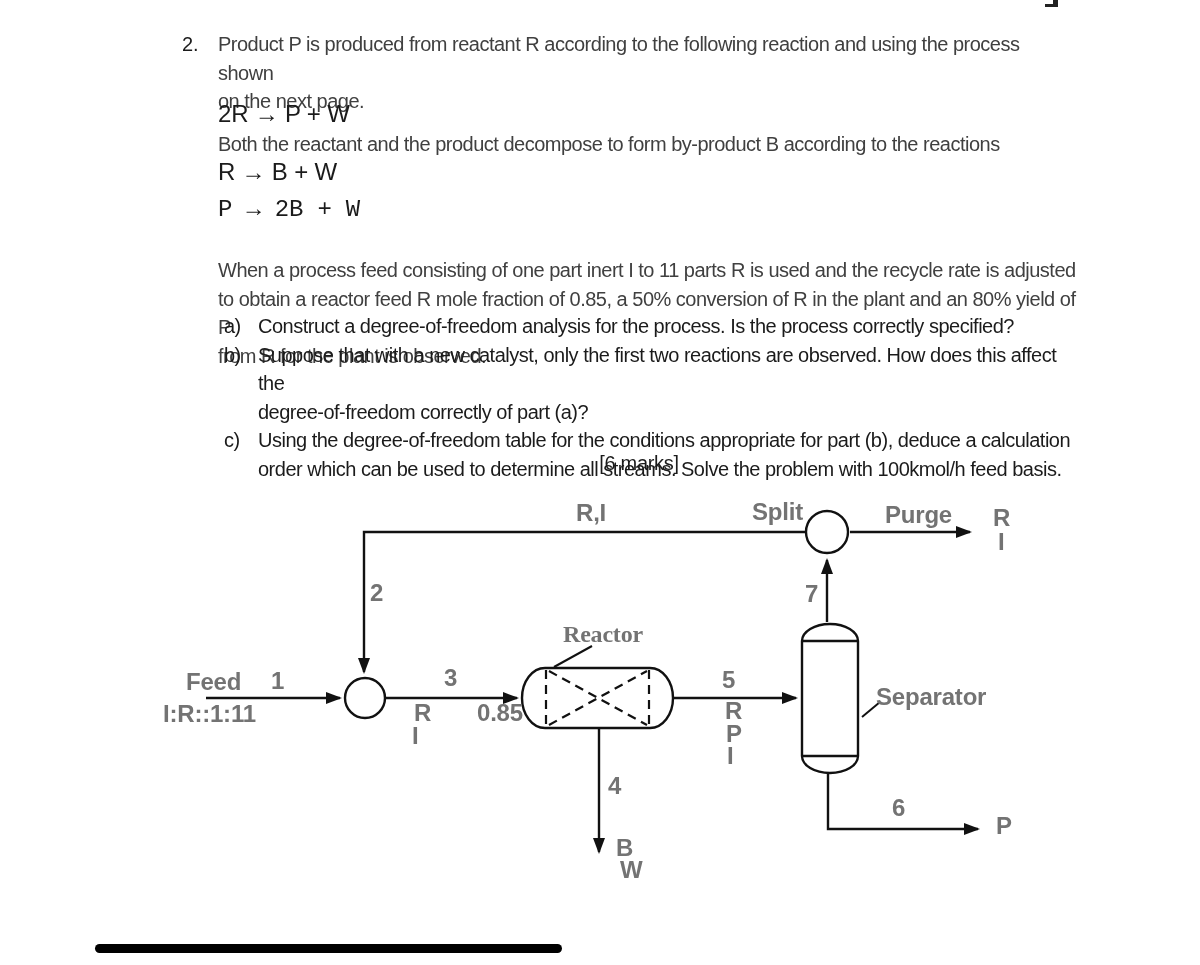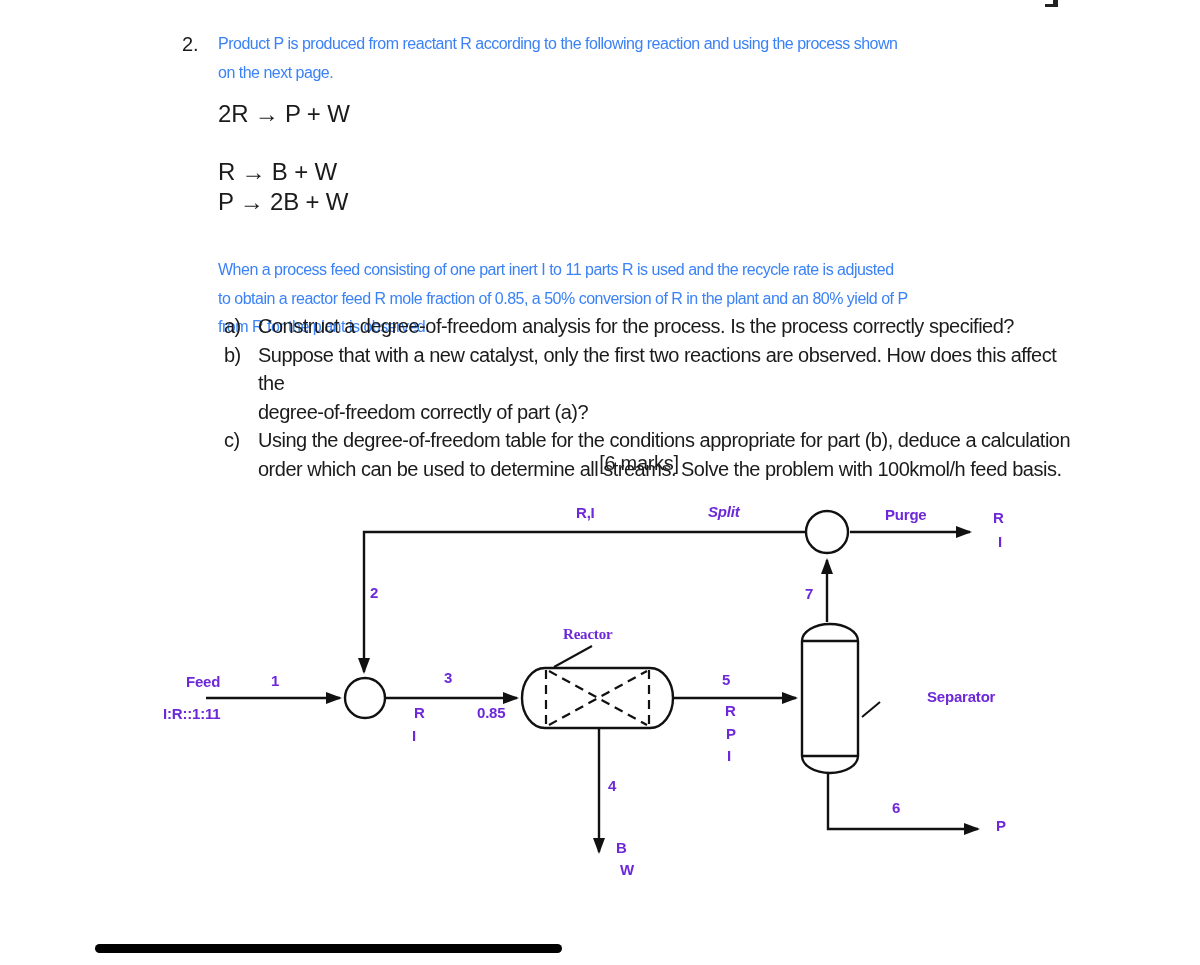--- a/index.html
+++ b/index.html
@@ -1,52 +1,53 @@
 <!DOCTYPE html>
 <html><head>
 <meta charset="utf-8">
 <style>
   html,body{margin:0;padding:0;background:#ffffff;}
   .page{
     position:relative;width:1200px;height:965px;background:#ffffff;overflow:hidden;
     font-family:"Liberation Sans", sans-serif;color:#1b1b1b;
   }
   
-  .ptext{position:absolute;font-size:16px;letter-spacing:-0.5px;line-height:28.5px;color:#3b82f6;}
+  .ptext{position:absolute;font-size:20px;letter-spacing:-0.5px;line-height:28.5px;color:#404040;}
   .qnum{position:absolute;left:182px;top:30px;font-size:20px;line-height:28.5px;}
   .para1{left:218px;top:30px;width:860px;}
   .eq{position:absolute;left:218px;top:0;width:800px;text-align:left;font-size:24px;letter-spacing:-0.2px;line-height:28.5px;}
   .eq1{top:100px;}
   .para2{left:218px;top:130px;width:870px;}
   .eq2{top:158px;}
-  .eq3{top:188px;}
+  .eq3{top:196px;font-family:Liberation Mono, monospace;}
   .para3{left:218px;top:232px;width:870px;margin-top:24px;}
   .qlist{position:absolute;left:224px;top:312px;width:850px;}
   .qitem{display:flex;}
   .qitem .marker{width:34px;flex:0 0 34px;font-size:20px;letter-spacing:-0.5px;line-height:28.5px;}
   .qitem .ilines{flex:1;font-size:20px;letter-spacing:-0.5px;line-height:28.5px;}
   .marks{position:absolute;top:452px;left:218px;width:842px;text-align:center;font-size:20px;letter-spacing:-0.3px;}
   
   svg.flow{position:absolute;left:0;top:0;}
-  .dlabel{position:absolute;font-size:15px;font-weight:700;letter-spacing:-0.2px;line-height:20px;color:#6d28d9;white-space:nowrap;}
+  .dlabel{position:absolute;font-size:24px;font-weight:700;letter-spacing:-0.2px;line-height:20px;color:#737373;white-space:nowrap;}
 </style>
 </head>
 <body>
 
 <div class="page">
 
   <div class="qnum">2.</div>
 
   <div class="ptext para1">
     <div>Product P is produced from reactant R according to the following reaction and using the process shown</div>
     <div>on the next page.</div>
   </div>
 
   <div class="eq eq1">2R → P + W</div>
 
+  <div class="ptext para2">Both the reactant and the product decompose to form by-product B according to the reactions</div>
 
   <div class="eq eq2">R → B + W</div>
   <div class="eq eq3">P → 2B + W</div>
 
   <div class="ptext para3">
     <div>When a process feed consisting of one part inert I to 11 parts R is used and the recycle rate is adjusted</div>
     <div>to obtain a reactor feed R mole fraction of 0.85, a 50% conversion of R in the plant and an 80% yield of P</div>
     <div>from R for the plant is observed.</div>
   </div>
 
@@ -116,30 +117,30 @@
       <path d="M802,641 L858,641 M802,756 L858,756"></path>
 
       <path d="M880,702 L862,717" stroke-width="2"></path>
     </g>
 
     <rect x="95" y="944" width="467" height="9" rx="4.5" fill="#000"></rect>
     <path d="M1053,0 L1058,0 L1058,7 L1045,7 L1045,4 L1053,4 Z" fill="#222"></path>
   </svg>
 
   <span class="dlabel" style="left:576px;top:503px;">R,I</span>
-  <span class="dlabel" style="left:708px;top:502px;font-style:italic;">Split</span>
+  <span class="dlabel" style="left:752px;top:502px;">Split</span>
   <span class="dlabel" style="left:885px;top:505px;">Purge</span>
   <span class="dlabel" style="left:993px;top:508px;">R</span>
   <span class="dlabel" style="left:998px;top:532px;">I</span>
 
   <span class="dlabel" style="left:370px;top:583px;">2</span>
   <span class="dlabel" style="left:805px;top:584px;">7</span>
 
   <span class="dlabel" style="left:563px;top:624px;font-family:Liberation Serif, serif;">Reactor</span>
-  <span class="dlabel" style="left:927px;top:687px;">Separator</span>
+  <span class="dlabel" style="left:876px;top:687px;">Separator</span>
 
   <span class="dlabel" style="left:186px;top:672px;text-align:center;">Feed</span>
   <span class="dlabel" style="left:271px;top:671px;">1</span>
   <span class="dlabel" style="left:163px;top:704px;">I:R::1:11</span>
 
   <span class="dlabel" style="left:444px;top:668px;">3</span>
   <span class="dlabel" style="left:414px;top:703px;">R</span>
   <span class="dlabel" style="left:441px;top:703px;margin-left:36px;">0.85</span>
   <span class="dlabel" style="left:412px;top:726px;">I</span>
 

